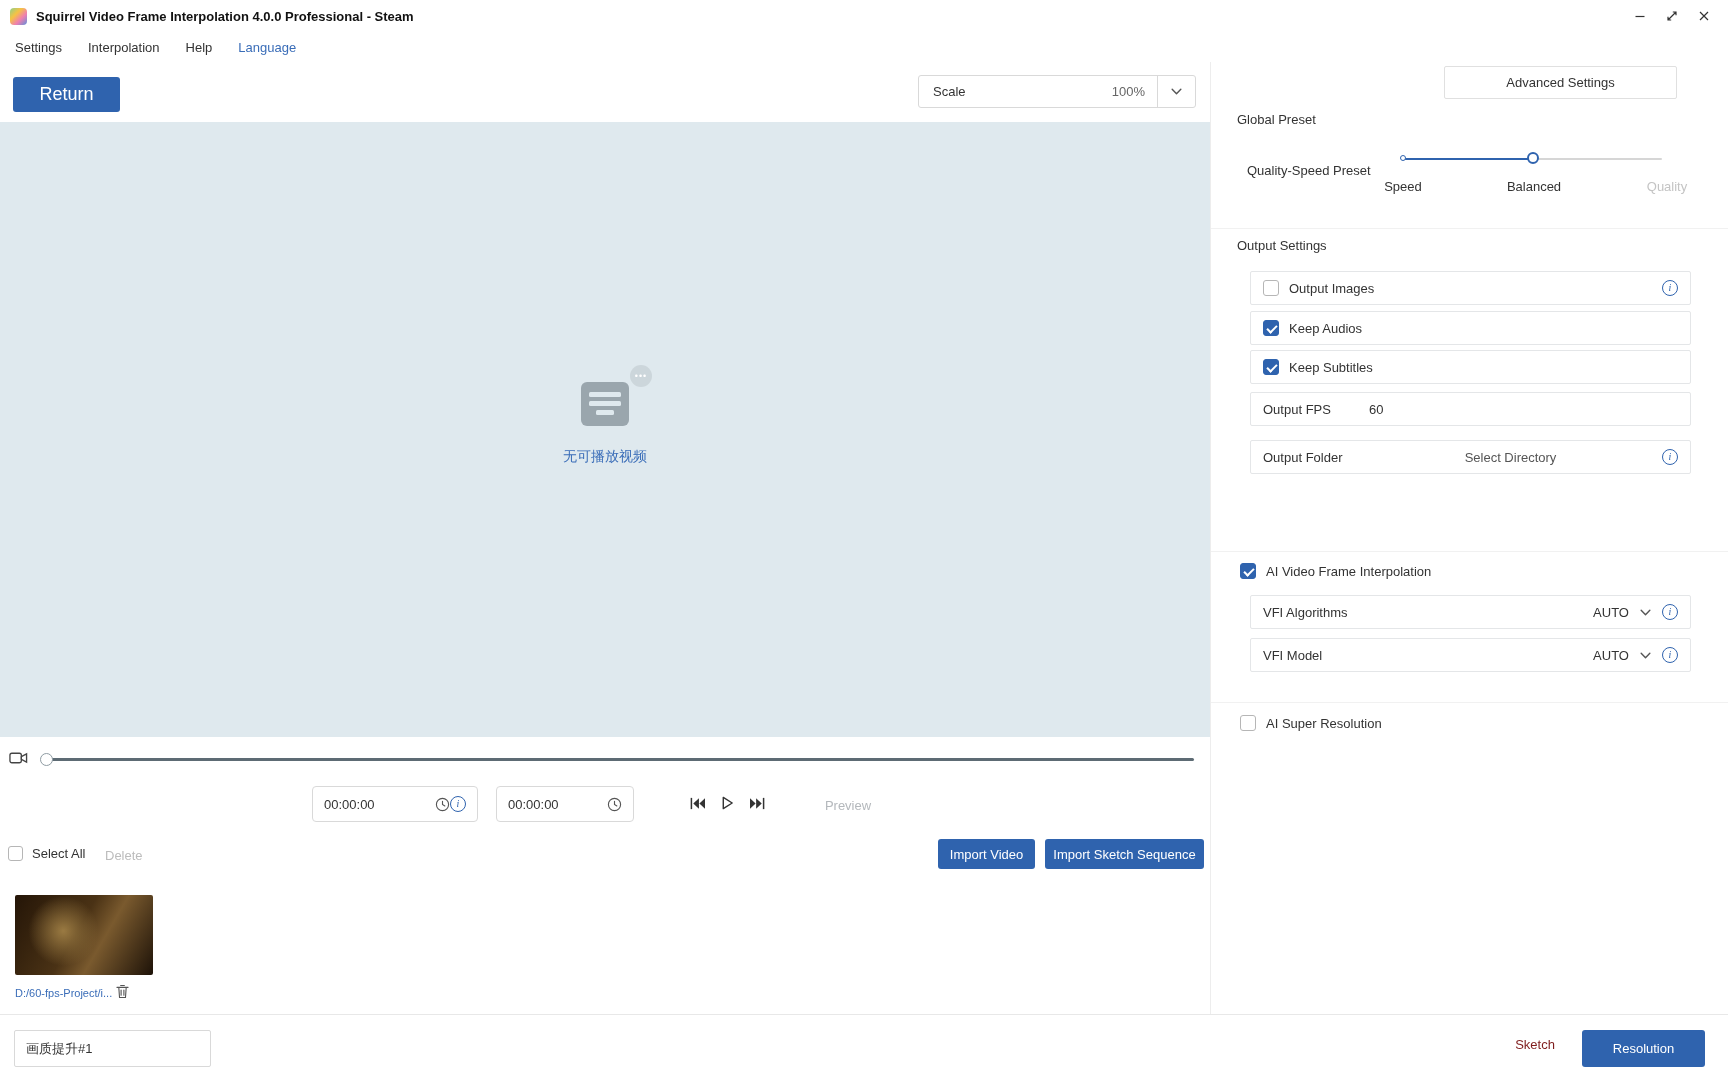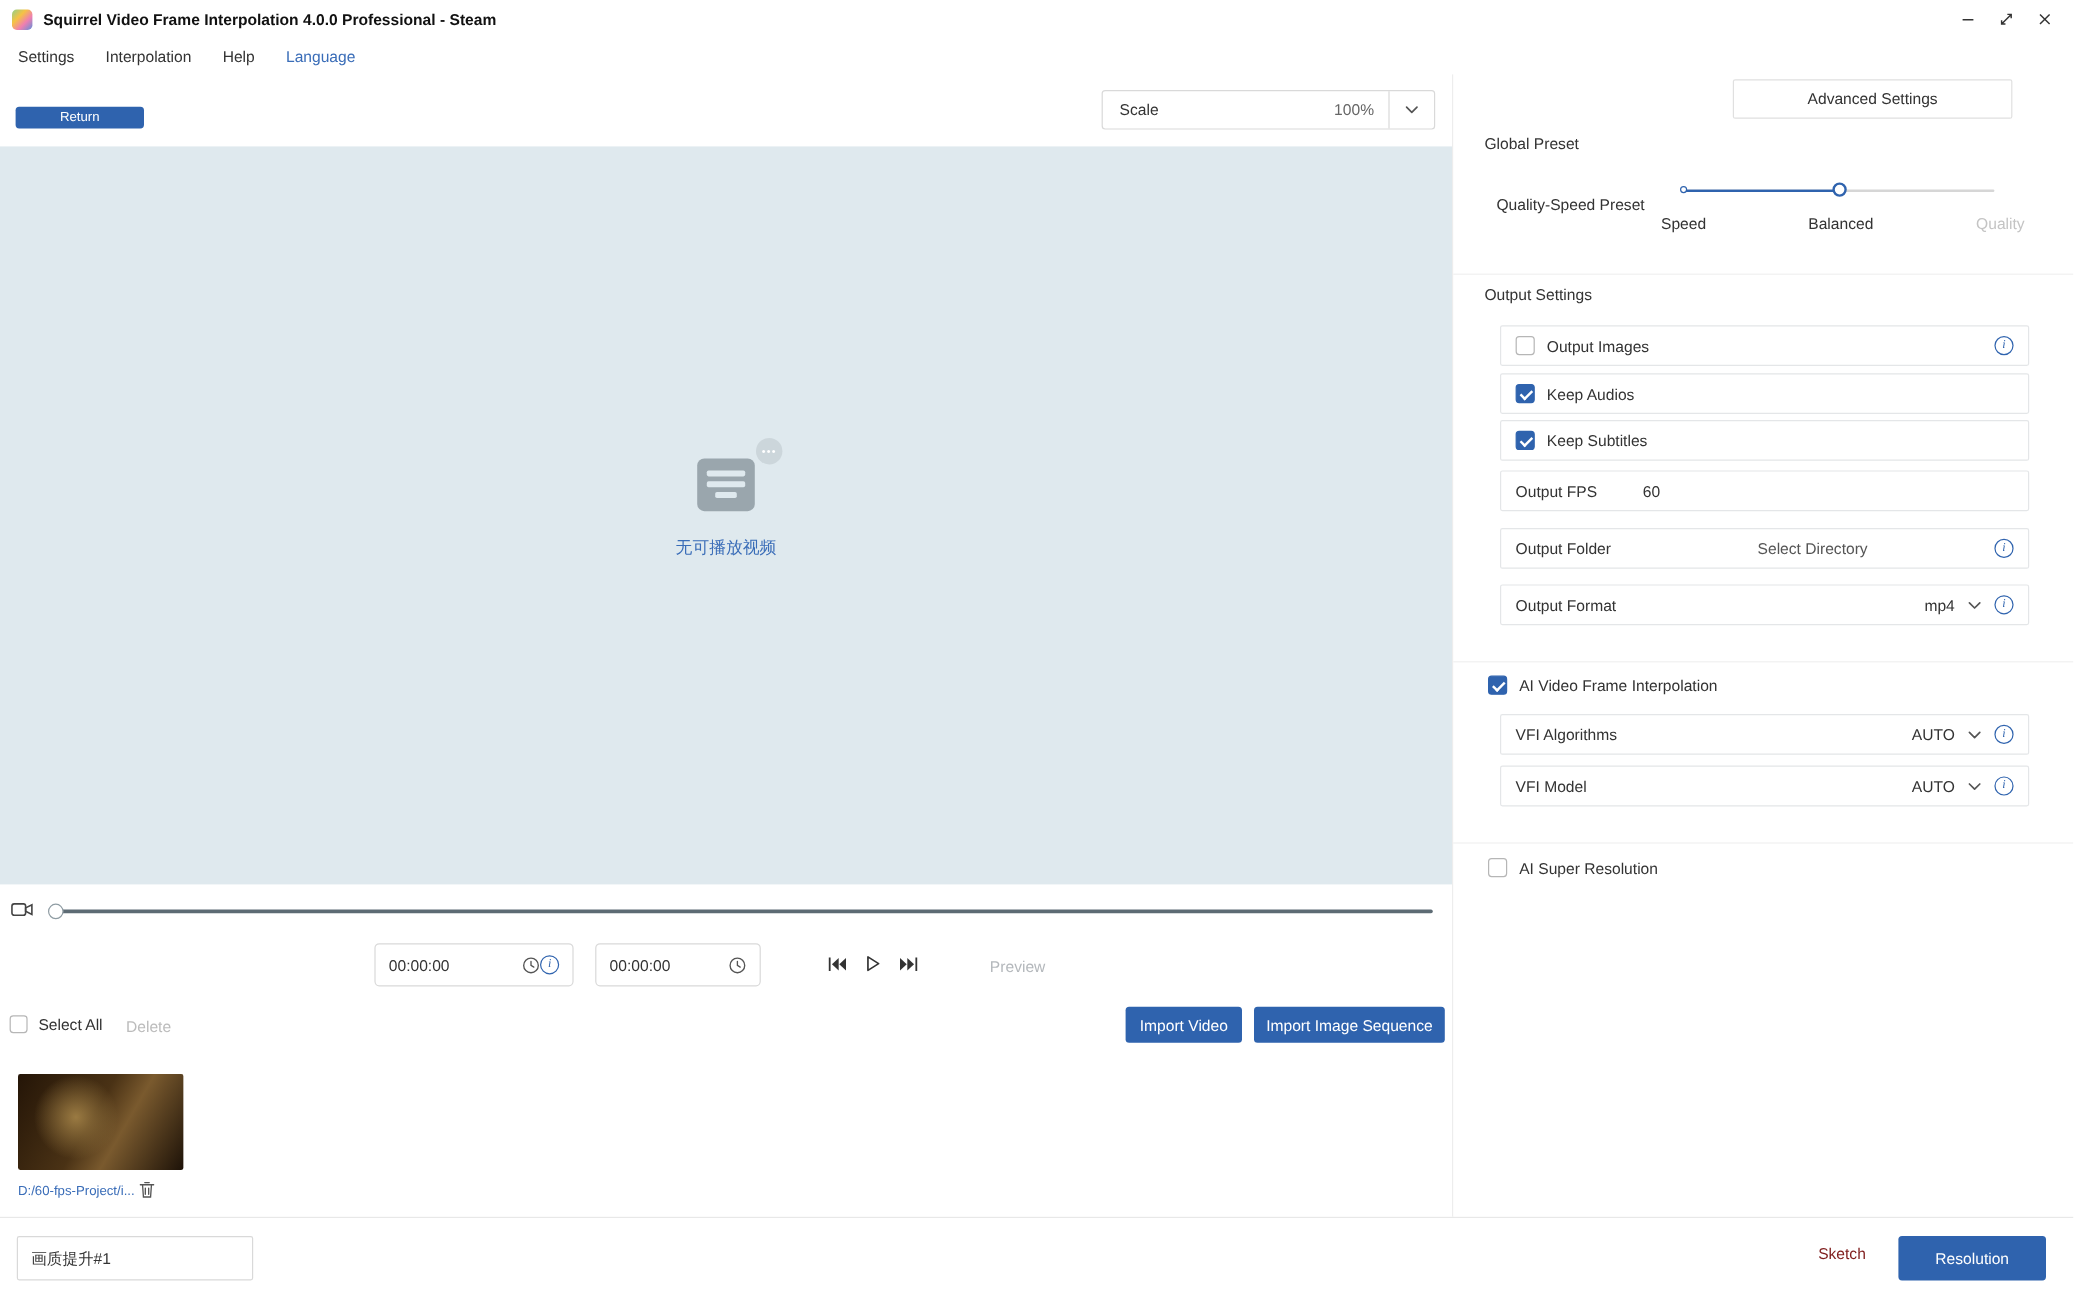--- a/index.html
+++ b/index.html
@@ -13,21 +13,21 @@
   .win-controls { margin-left:auto; display:flex; align-items:center; gap:16px; padding-right:6px; }
   .win-btn { width:16px; height:16px; display:flex; align-items:center; justify-content:center; cursor:default; }
 
   
   .menubar { position:absolute; top:32px; left:0; height:30px; display:flex; align-items:center; padding-left:2px; }
   .menu-item { padding:0 13px; font-size:13px; color:#333; }
   .menu-item.active { color:#3a6db8; }
 
   
   .left-pane { position:absolute; top:62px; left:0; width:1210px; height:952px; background:#fff; }
-  .return-btn { position:absolute; left:13px; top:27px; width:107px; height:18px; background:#2f63ae; color:#fff; border-radius:3px; display:flex; align-items:center; justify-content:center; font-size:11px; }
+  .return-btn { position:absolute; left:13px; top:15px; width:107px; height:35px; background:#2f63ae; color:#fff; border-radius:3px; display:flex; align-items:center; justify-content:center; font-size:18px; }
   .scale-box { position:absolute; left:918px; top:13px; width:278px; height:33px; border:1px solid #d9d9d9; border-radius:3px; display:flex; align-items:center; background:#fff; }
   .scale-label { padding-left:14px; color:#333; }
   .scale-value { margin-left:auto; color:#666; padding-right:12px; }
   .scale-caret { width:38px; height:100%; border-left:1px solid #d9d9d9; display:flex; align-items:center; justify-content:center; }
 
   .video-area { position:absolute; top:60px; left:0; width:1210px; height:615px; background:#dfe9ee; }
   .placeholder { position:absolute; left:50%; top:255px; transform:translateX(-50%); text-align:center; }
   .ph-icon-wrap { position:relative; display:inline-block; }
   .ph-badge { position:absolute; right:-16px; top:-12px; width:22px; height:22px; border-radius:50%; background:#ccd6db; color:#fff; font-size:9px; letter-spacing:1px; display:flex; align-items:center; justify-content:center; }
   .ph-text { margin-top:14px; font-size:14px; color:#3a6db8; }
@@ -217,21 +217,21 @@
       <div class="preview-btn">Preview</div>
     </div>
 
     <div class="import-row">
       <span class="sel-all">
         <span class="cb cb-sm"></span>
         <span>Select All</span>
       </span>
       <span class="delete-lbl">Delete</span>
       <span class="imp-btn imp-video">Import Video</span>
-      <span class="imp-btn imp-seq">Import Image Sequence</span>
+      <span class="imp-btn imp-seq">Import Sketch Sequence</span>
     </div>
 
     <div class="clip-card">
       <div class="clip-thumb"></div>
       <div class="clip-caption">
         <span class="clip-name">D:/60-fps-Project/i...</span>
         <span class="clip-trash">
           <svg width="13" height="15" viewBox="0 0 14 16">
               <path d="M1 3.5h12M5 1.5h4M3 3.5l.8 11h6.4l.8-11M5.5 6.5v5.5M8.5 6.5v5.5" stroke="#555" stroke-width="1.2" fill="none" stroke-linecap="round"></path>
             </svg>
@@ -283,29 +283,20 @@
       <span class="lab-fixed">Output FPS</span>
       <span>60</span>
     </div>
 
     <div class="srow" style="top:378px">
       <span class="lab-fixed">Output Folder</span>
       <span class="center-val">Select Directory</span>
       <span class="info-icon"></span>
     </div>
 
-    <div class="srow" style="top:425px">
-      <span>Output Format</span>
-      <span class="spacer"></span>
-      <span class="right-val">mp4</span>
-      <svg width="13" height="13" viewBox="0 0 12 12">
-          <path d="M2 4l4 4 4-4" fill="none" stroke="#555" stroke-width="1.3" stroke-linecap="round" stroke-linejoin="round"></path>
-        </svg>
-      <span class="info-icon"></span>
-    </div>
 
     <div class="pane-div" style="top:489px"></div>
 
     <div class="plain-row" style="top:501px">
       <span class="cb checked"></span>
       <span>AI Video Frame Interpolation</span>
     </div>
 
     <div class="srow" style="top:533px">
       <span>VFI Algorithms</span>

